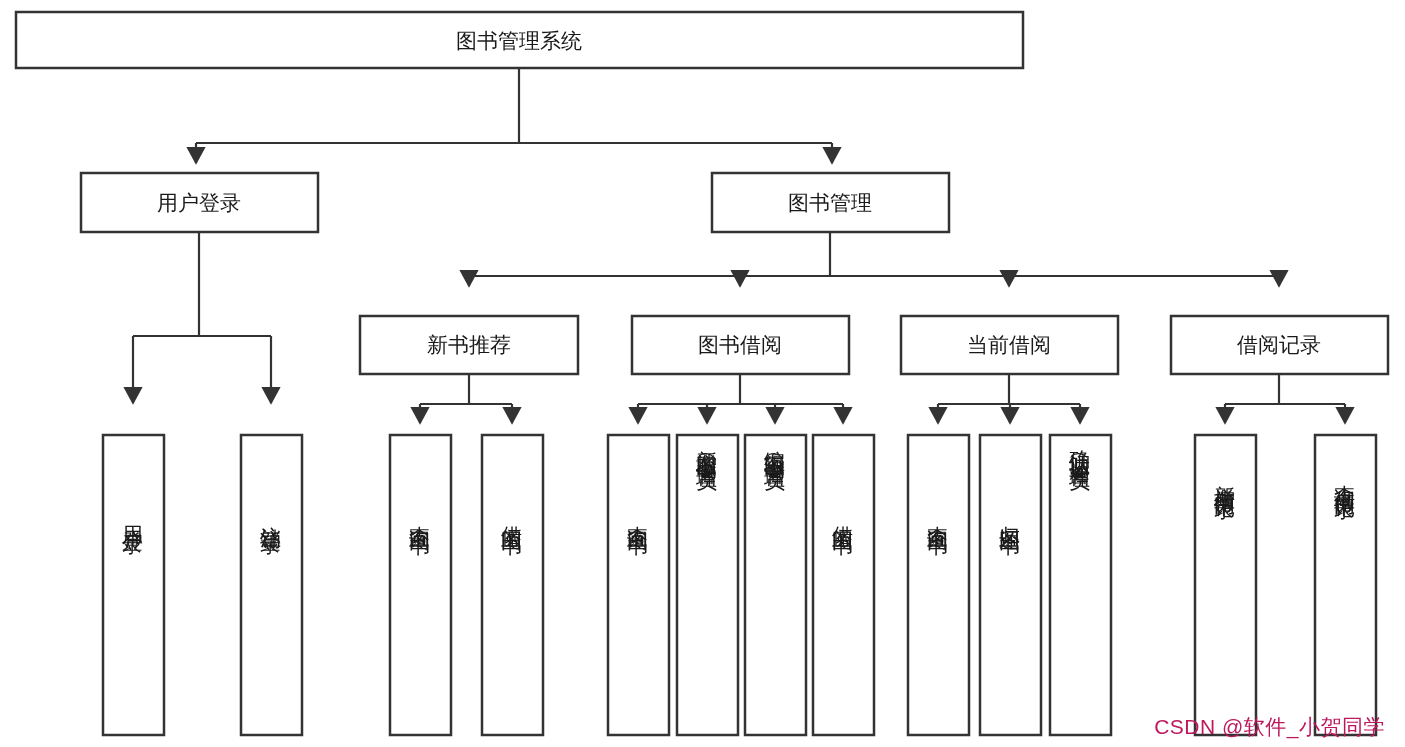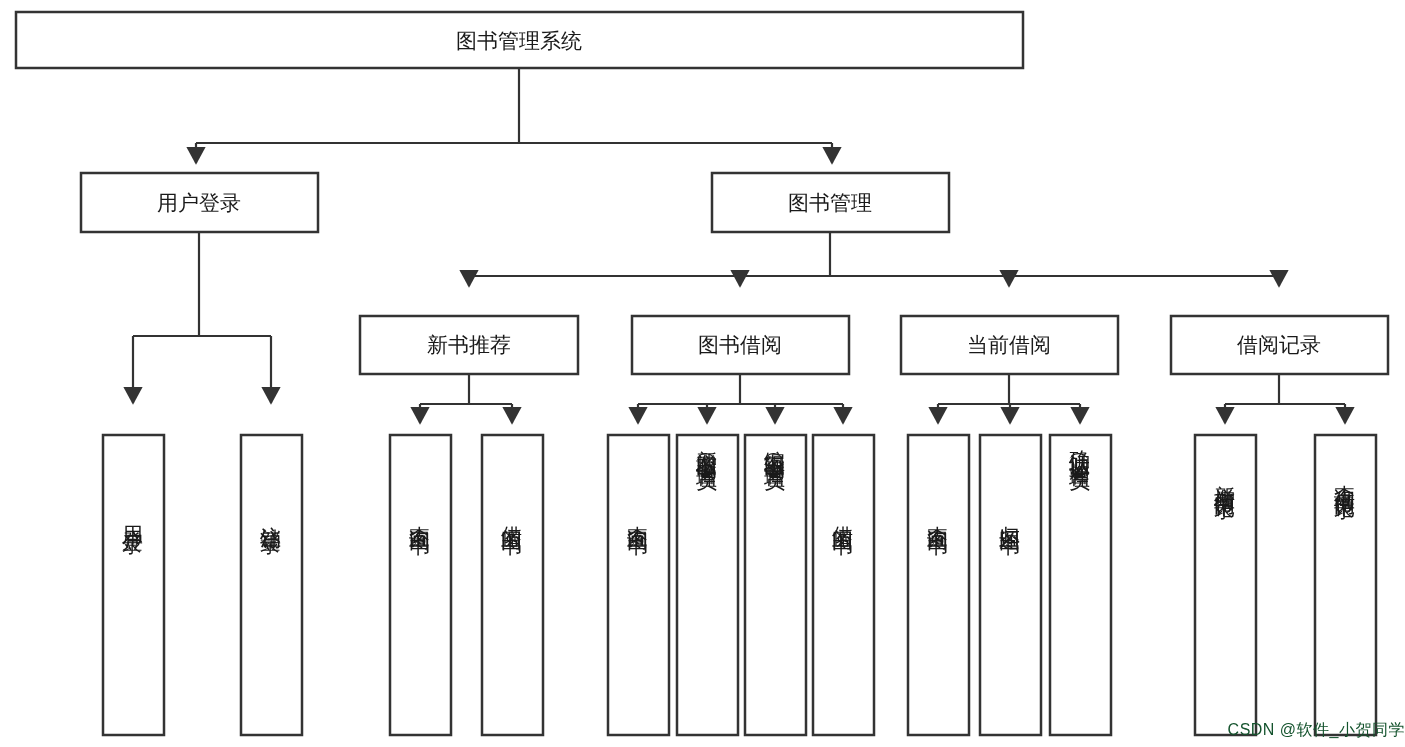--- a/index.html
+++ b/index.html
@@ -44,25 +44,25 @@
     stroke: #333333;
     stroke-width: 2.2;
     fill: none;
   }
   .arrow-head {
     fill: #333333;
     stroke: none;
   }
   .watermark-text {
     position: absolute;
-    right: 0;
+    right: 20px;
     bottom: 6px;
     font-family: "Liberation Sans", "DejaVu Sans", sans-serif;
-    font-size: 16px;
-    color: #14532d;
+    font-size: 21px;
+    color: #be185d;
     letter-spacing: 0.5px;
     user-select: none;
     pointer-events: none;
     white-space: nowrap;
   }
 </style>
 </head>
 <body>
 
 <svg id="diagram" viewBox="0 0 1405 747">

